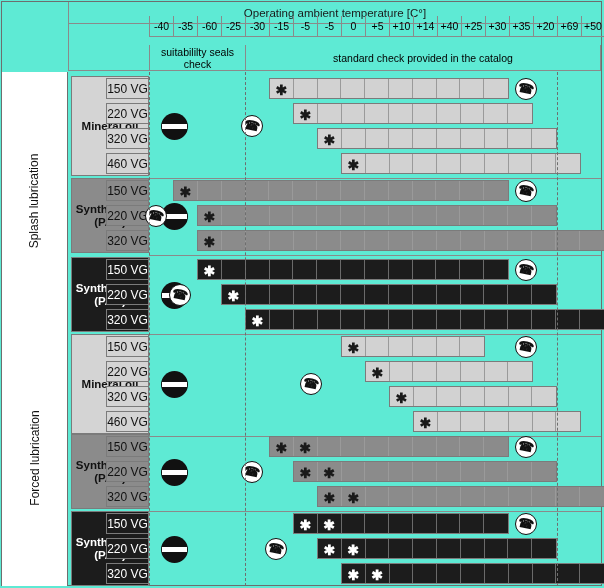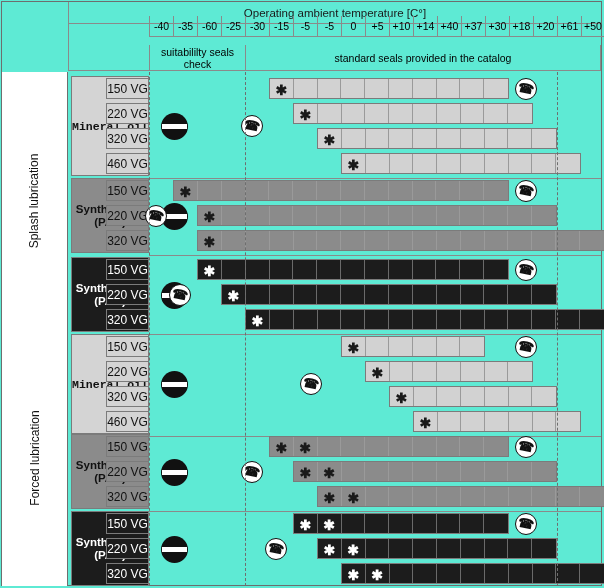--- a/index.html
+++ b/index.html
@@ -89,21 +89,21 @@
   
   .oil-block {
     position: absolute;
     left: 71px;
     width: 78px;
     display: flex; align-items: center; justify-content: center;
     text-align: center;
     font-size: 11.5px; font-weight: bold; line-height: 13px;
     border: 1px solid #7b7b7b;
   }
-  .oil-light { background: #d4d4d4; color: #111; font-family: Liberation Mono, monospace; }
+  .oil-light { background: #d4d4d4; color: #111; }
   .oil-mid   { background: #8b8b8b; color: #111; }
   .oil-dark  { background: #1c1c1c; color: #fff; }
 
   
   .vg-cell {
     position: absolute;
     left: 106px;
     width: 43px; height: 21px;
     display: flex; align-items: center; justify-content: center;
     font-size: 12px;
@@ -200,30 +200,30 @@
       <div class="temp-cell">-25</div>
       <div class="temp-cell">-30</div>
       <div class="temp-cell">-15</div>
       <div class="temp-cell">-5</div>
       <div class="temp-cell">-5</div>
       <div class="temp-cell">0</div>
       <div class="temp-cell">+5</div>
       <div class="temp-cell">+10</div>
       <div class="temp-cell">+14</div>
       <div class="temp-cell">+40</div>
-      <div class="temp-cell">+37</div>
+      <div class="temp-cell">+25</div>
       <div class="temp-cell">+30</div>
-      <div class="temp-cell">+18</div>
+      <div class="temp-cell">+35</div>
       <div class="temp-cell">+20</div>
-      <div class="temp-cell">+61</div>
+      <div class="temp-cell">+69</div>
       <div class="temp-cell">+50</div>
     </div>
 
   <div class="band-row band-suit">suitabililty seals check</div>
-  <div class="band-row band-std">standard seals provided in the catalog</div>
+  <div class="band-row band-std">standard check provided in the catalog</div>
 
   <div class="lub-label" style="top:72px;height:258px;">
     <span>Splash lubrication</span>
   </div>
   <div class="lub-label" style="top:330px;height:256px;">
     <span>Forced lubrication</span>
   </div>
 
   <div id="body-layer">
       <div class="oil-block oil-light" style="top: 76px; height: 100px;">Mineral oil</div>

